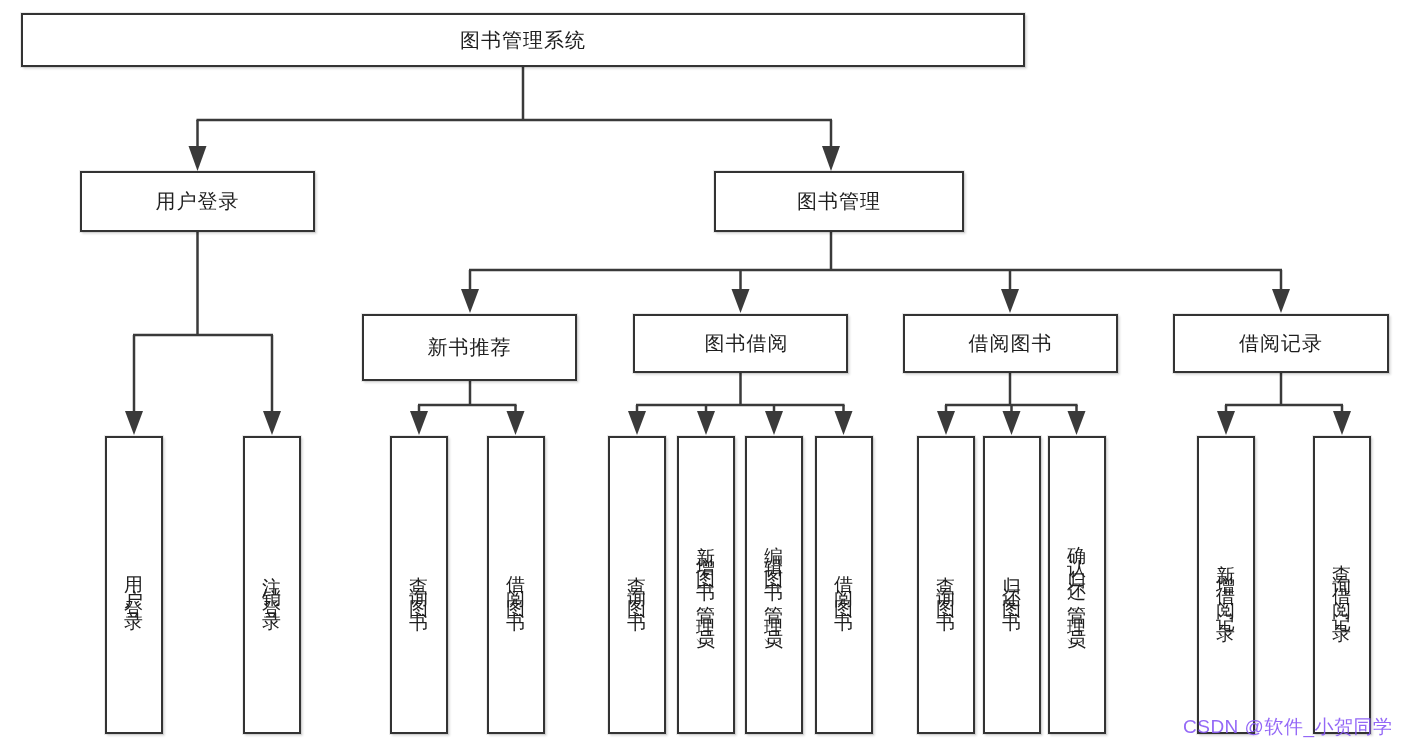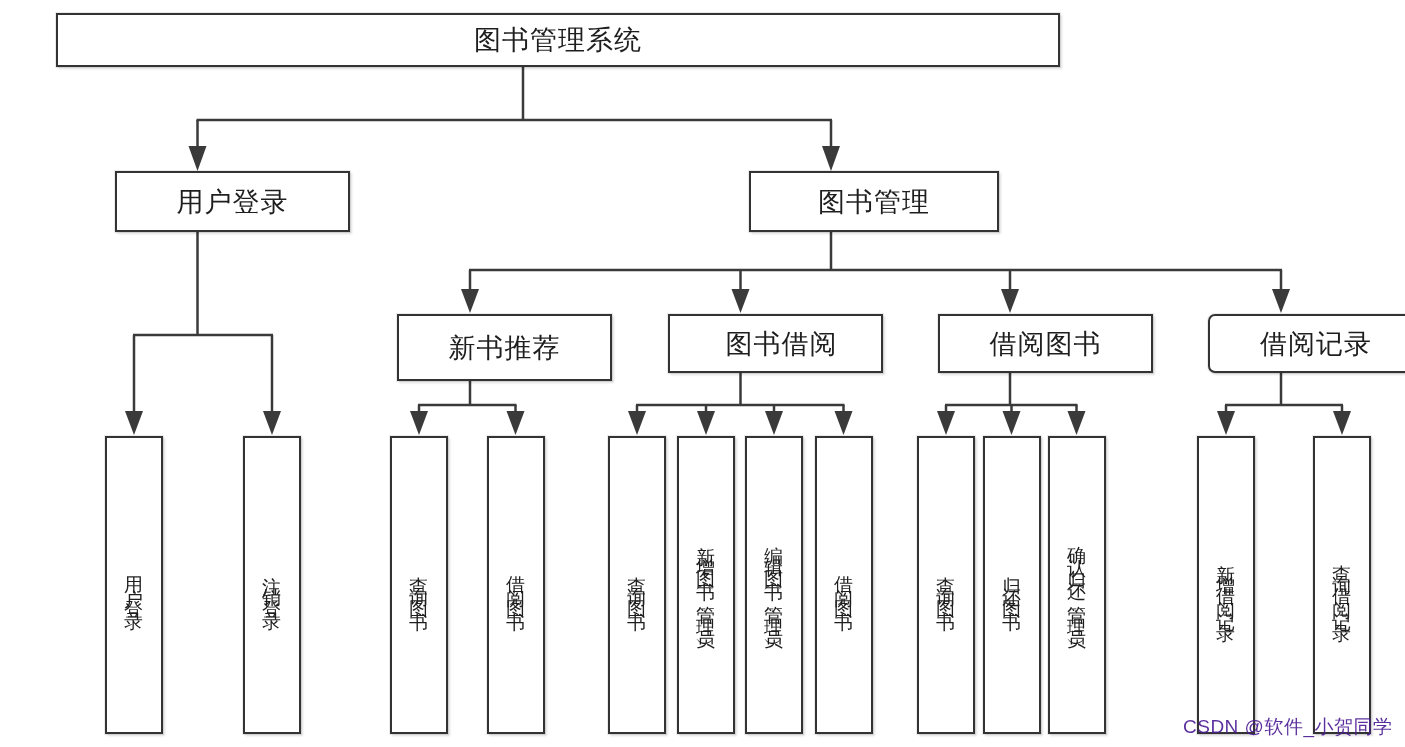--- a/index.html
+++ b/index.html
@@ -21,39 +21,38 @@
     position: absolute;
     background: #ffffff;
     border: 2px solid #333333;
     box-sizing: border-box;
     display: flex;
     align-items: center;
     justify-content: center;
     box-shadow: 0 0 0 1px rgba(0,0,0,0.08), 2px 2px 2px rgba(0,0,0,0.12);
   }
   .box.h {
-    font-size: 27px;
+    font-size: 20px;
     letter-spacing: 1px;
     white-space: nowrap;
-    margin-left: 35px;
   }
   .box.v {
     writing-mode: vertical-rl;
     text-orientation: mixed;
     font-size: 19px;
     letter-spacing: 12px;
     line-height: 1;
   }
   .watermark {
     position: absolute;
     left: 1183px;
     top: 714px;
     font-size: 19px;
     letter-spacing: 0.5px;
-    color: #4c1d95;
+    color: #8b5cf6;
     opacity: 0.92;
     white-space: nowrap;
     z-index: 5;
   }
 </style>
 </head>
 <body>
 
 <div class="stage">
 
@@ -127,21 +126,21 @@
   </svg>
 
   <div class="box h" style="left:21px; top:13px; width:1004px; height:54px;">图书管理系统</div>
 
   <div class="box h" style="left:80px; top:171px; width:235px; height:61px;">用户登录</div>
   <div class="box h" style="left:714px; top:171px; width:250px; height:61px;">图书管理</div>
 
   <div class="box h" style="left:362px; top:314px; width:215px; height:67px;">新书推荐</div>
   <div class="box h" style="left:633px; top:314px; width:215px; height:59px;padding-left:12px;">图书借阅</div>
   <div class="box h" style="left:903px; top:314px; width:215px; height:59px;">借阅图书</div>
-  <div class="box h" style="left:1173px; top:314px; width:216px; height:59px;border-radius:7px;">借阅记录</div>
+  <div class="box h" style="left:1173px; top:314px; width:216px; height:59px;">借阅记录</div>
 
   <div class="box v" style="left:105px; top:436px; width:58px; height:298px;">用户登录</div>
   <div class="box v" style="left:243px; top:436px; width:58px; height:298px;">注销登录</div>
 
   <div class="box v" style="left:390px; top:436px; width:58px; height:298px;">查询图书</div>
   <div class="box v" style="left:487px; top:436px; width:58px; height:298px;">借阅图书</div>
 
   <div class="box v" style="left:608px; top:436px; width:58px; height:298px;">查询图书</div>
   <div class="box v" style="left:677px; top:436px; width:58px; height:298px;">新增图书（管理员）</div>
   <div class="box v" style="left:745px; top:436px; width:58px; height:298px;">编辑图书（管理员）</div>

